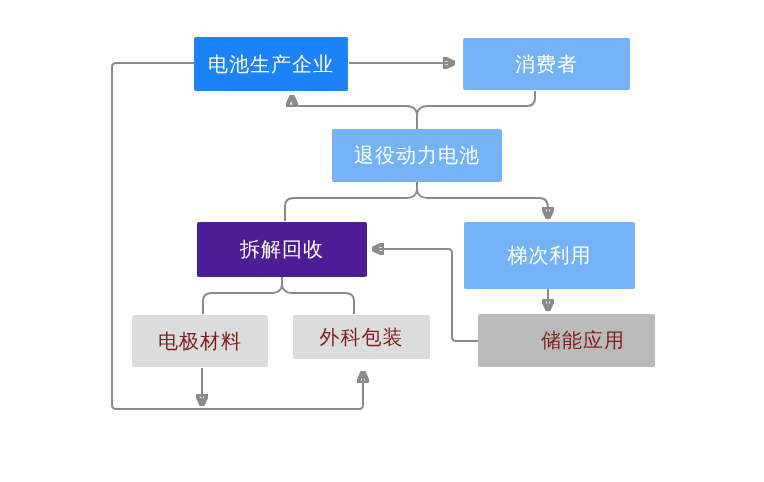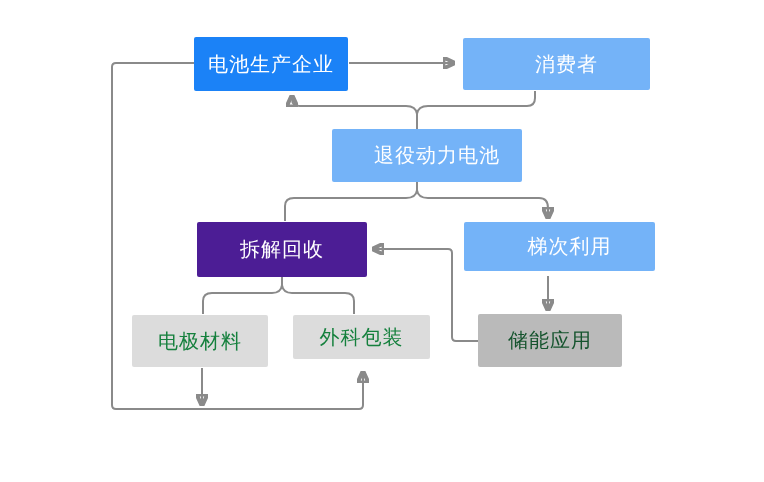--- a/index.html
+++ b/index.html
@@ -34,30 +34,30 @@
     align-items: center;
     justify-content: center;
     font-weight: normal;
     font-size: 20px;
     letter-spacing: 1px;
     border-radius: 2px;
     color: #ffffff;
     white-space: nowrap;
   }
   .node-primary-blue { background: #1b82f7; }
-  .node-light-blue   { background: #74b3f8; padding-left: 20px; }
+  .node-light-blue   { background: #74b3f8; }
   .node-medium-blue  { background: #4c1d95; }
-  .node-light-gray   { background: #dcdcdc; color: #15803d; }
-  .node-dark-gray    { background: #bababa; color: #14532d; }
+  .node-light-gray   { background: #dcdcdc; color: #7f1d1d; }
+  .node-dark-gray    { background: #bababa; color: #7f1d1d; padding-left: 33px; }
 
   .n-producer  { left: 194px; top: 37px;  width: 154px; height: 54px; }
   .n-consumer  { left: 463px; top: 38px;  width: 167px; height: 52px; }
   .n-retired   { left: 332px; top: 129px; width: 170px; height: 53px; }
   .n-dismantle { left: 197px; top: 222px; width: 170px; height: 55px; }
-  .n-cascade   { left: 464px; top: 222px; width: 171px; height: 49px; }
+  .n-cascade   { left: 464px; top: 222px; width: 171px; height: 67px; }
   .n-electrode { left: 132px; top: 315px; width: 136px; height: 52px; }
   .n-packaging { left: 293px; top: 315px; width: 137px; height: 44px; }
   .n-storage   { left: 478px; top: 314px; width: 144px; height: 53px; }
 </style>
 </head>
 <body>
 
 <div class="canvas">
 
   <svg class="edges" width="764" height="482" viewBox="0 0 764 482" xmlns="http://www.w3.org/2000/svg">

